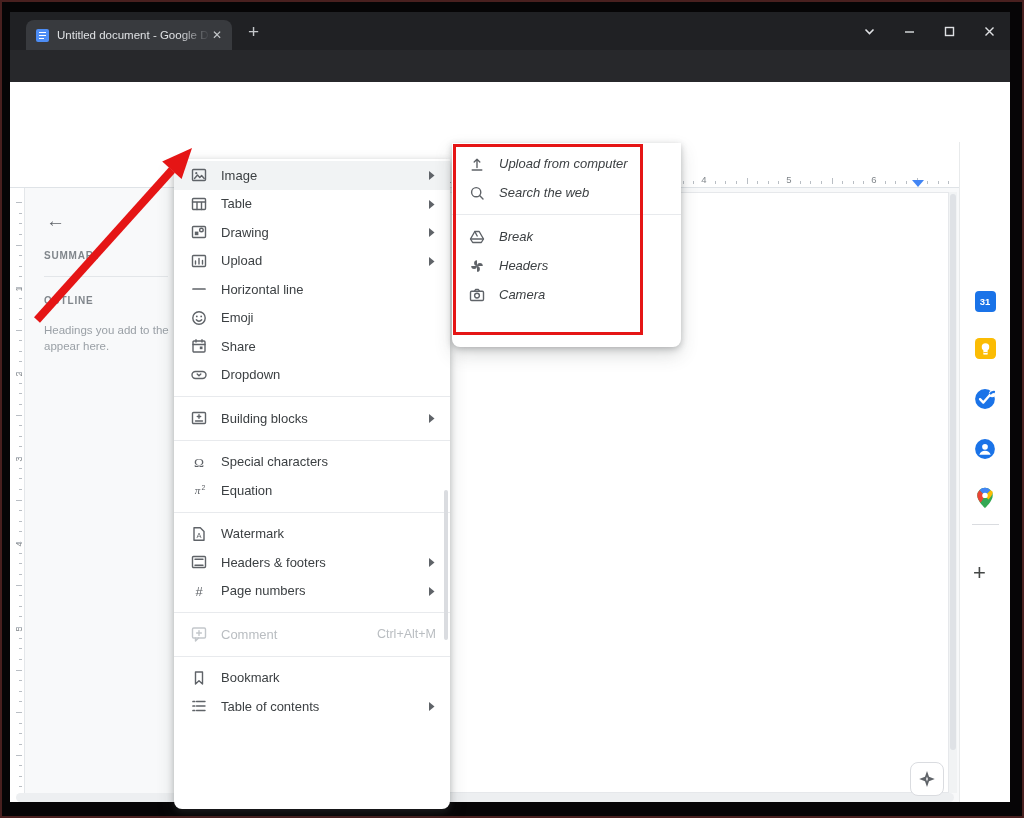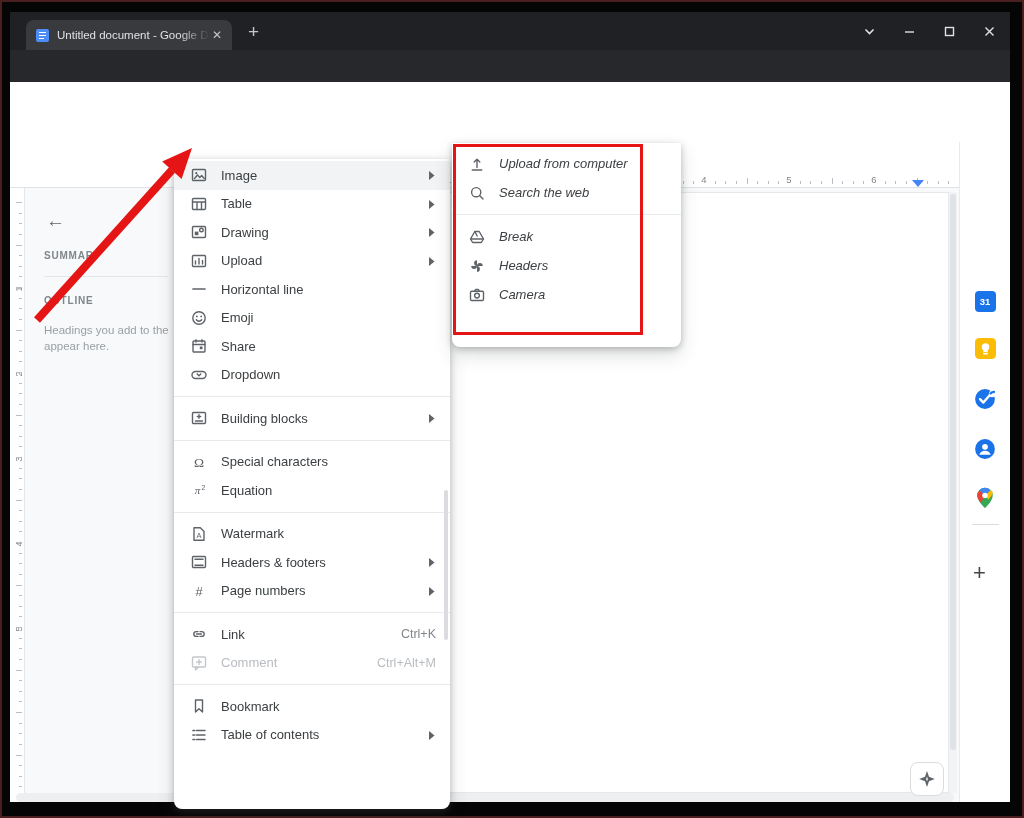--- a/index.html
+++ b/index.html
@@ -600,27 +600,20 @@
         <div class="mrow">
           <span class="ic"><svg width="18" height="18" viewBox="0 0 18 18" fill="none" stroke="#5f6368" stroke-width="1.4" stroke-linecap="round" stroke-linejoin="round">
               <text x="9" y="13.5" font-size="13" text-anchor="middle" fill="#5f6368" stroke="none">#</text>
             </svg></span>
           <span class="lbl">Page numbers</span>
           <span class="arr"><svg width="7" height="9" viewBox="0 0 7 9">
               <path d="M1 0l5.5 4.5L1 9z" fill="#5f6368"></path>
             </svg></span>
         </div>
         <div class="mdiv"></div>
-        <div class="mrow">
-          <span class="ic"><svg width="18" height="18" viewBox="0 0 18 18" fill="none" stroke="#5f6368" stroke-width="1.4" stroke-linecap="round" stroke-linejoin="round">
-              <path d="M8 6.6H6.2a2.4 2.4 0 0 0 0 4.8H8M10 6.6h1.8a2.4 2.4 0 0 1 0 4.8H10M6.6 9h4.8"></path>
-            </svg></span>
-          <span class="lbl">Link</span>
-          <span class="sc">Ctrl+K</span>
-        </div>
         <div class="mrow disabled">
           <span class="ic"><svg width="18" height="18" viewBox="0 0 18 18" fill="none" stroke="#5f6368" stroke-width="1.4" stroke-linecap="round" stroke-linejoin="round">
               <rect x="2.5" y="3" width="13" height="10" rx="1.2"></rect>
               <path d="M5.5 13v3l3-3"></path>
               <path d="M9 5.6v4.8M6.6 8h4.8"></path>
             </svg></span>
           <span class="lbl">Comment</span>
           <span class="sc">Ctrl+Alt+M</span>
         </div>
         <div class="mdiv"></div>

